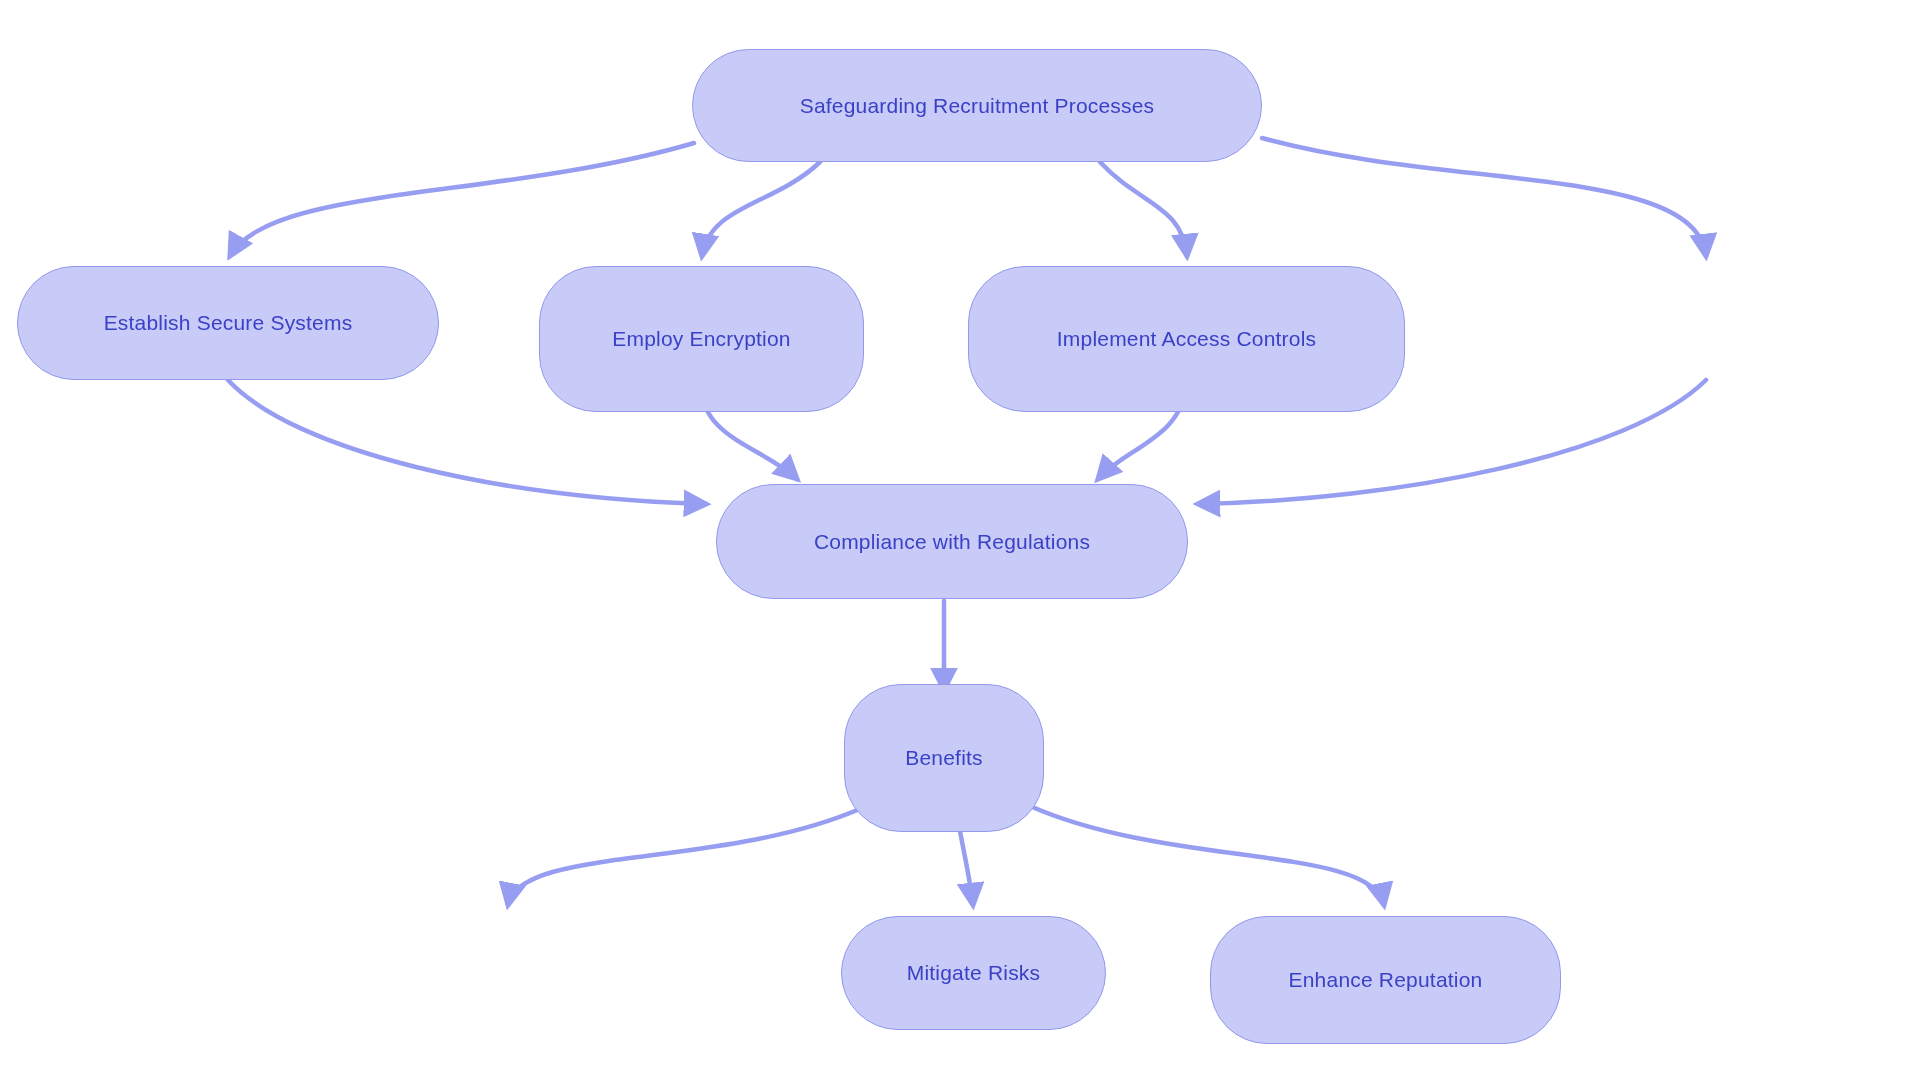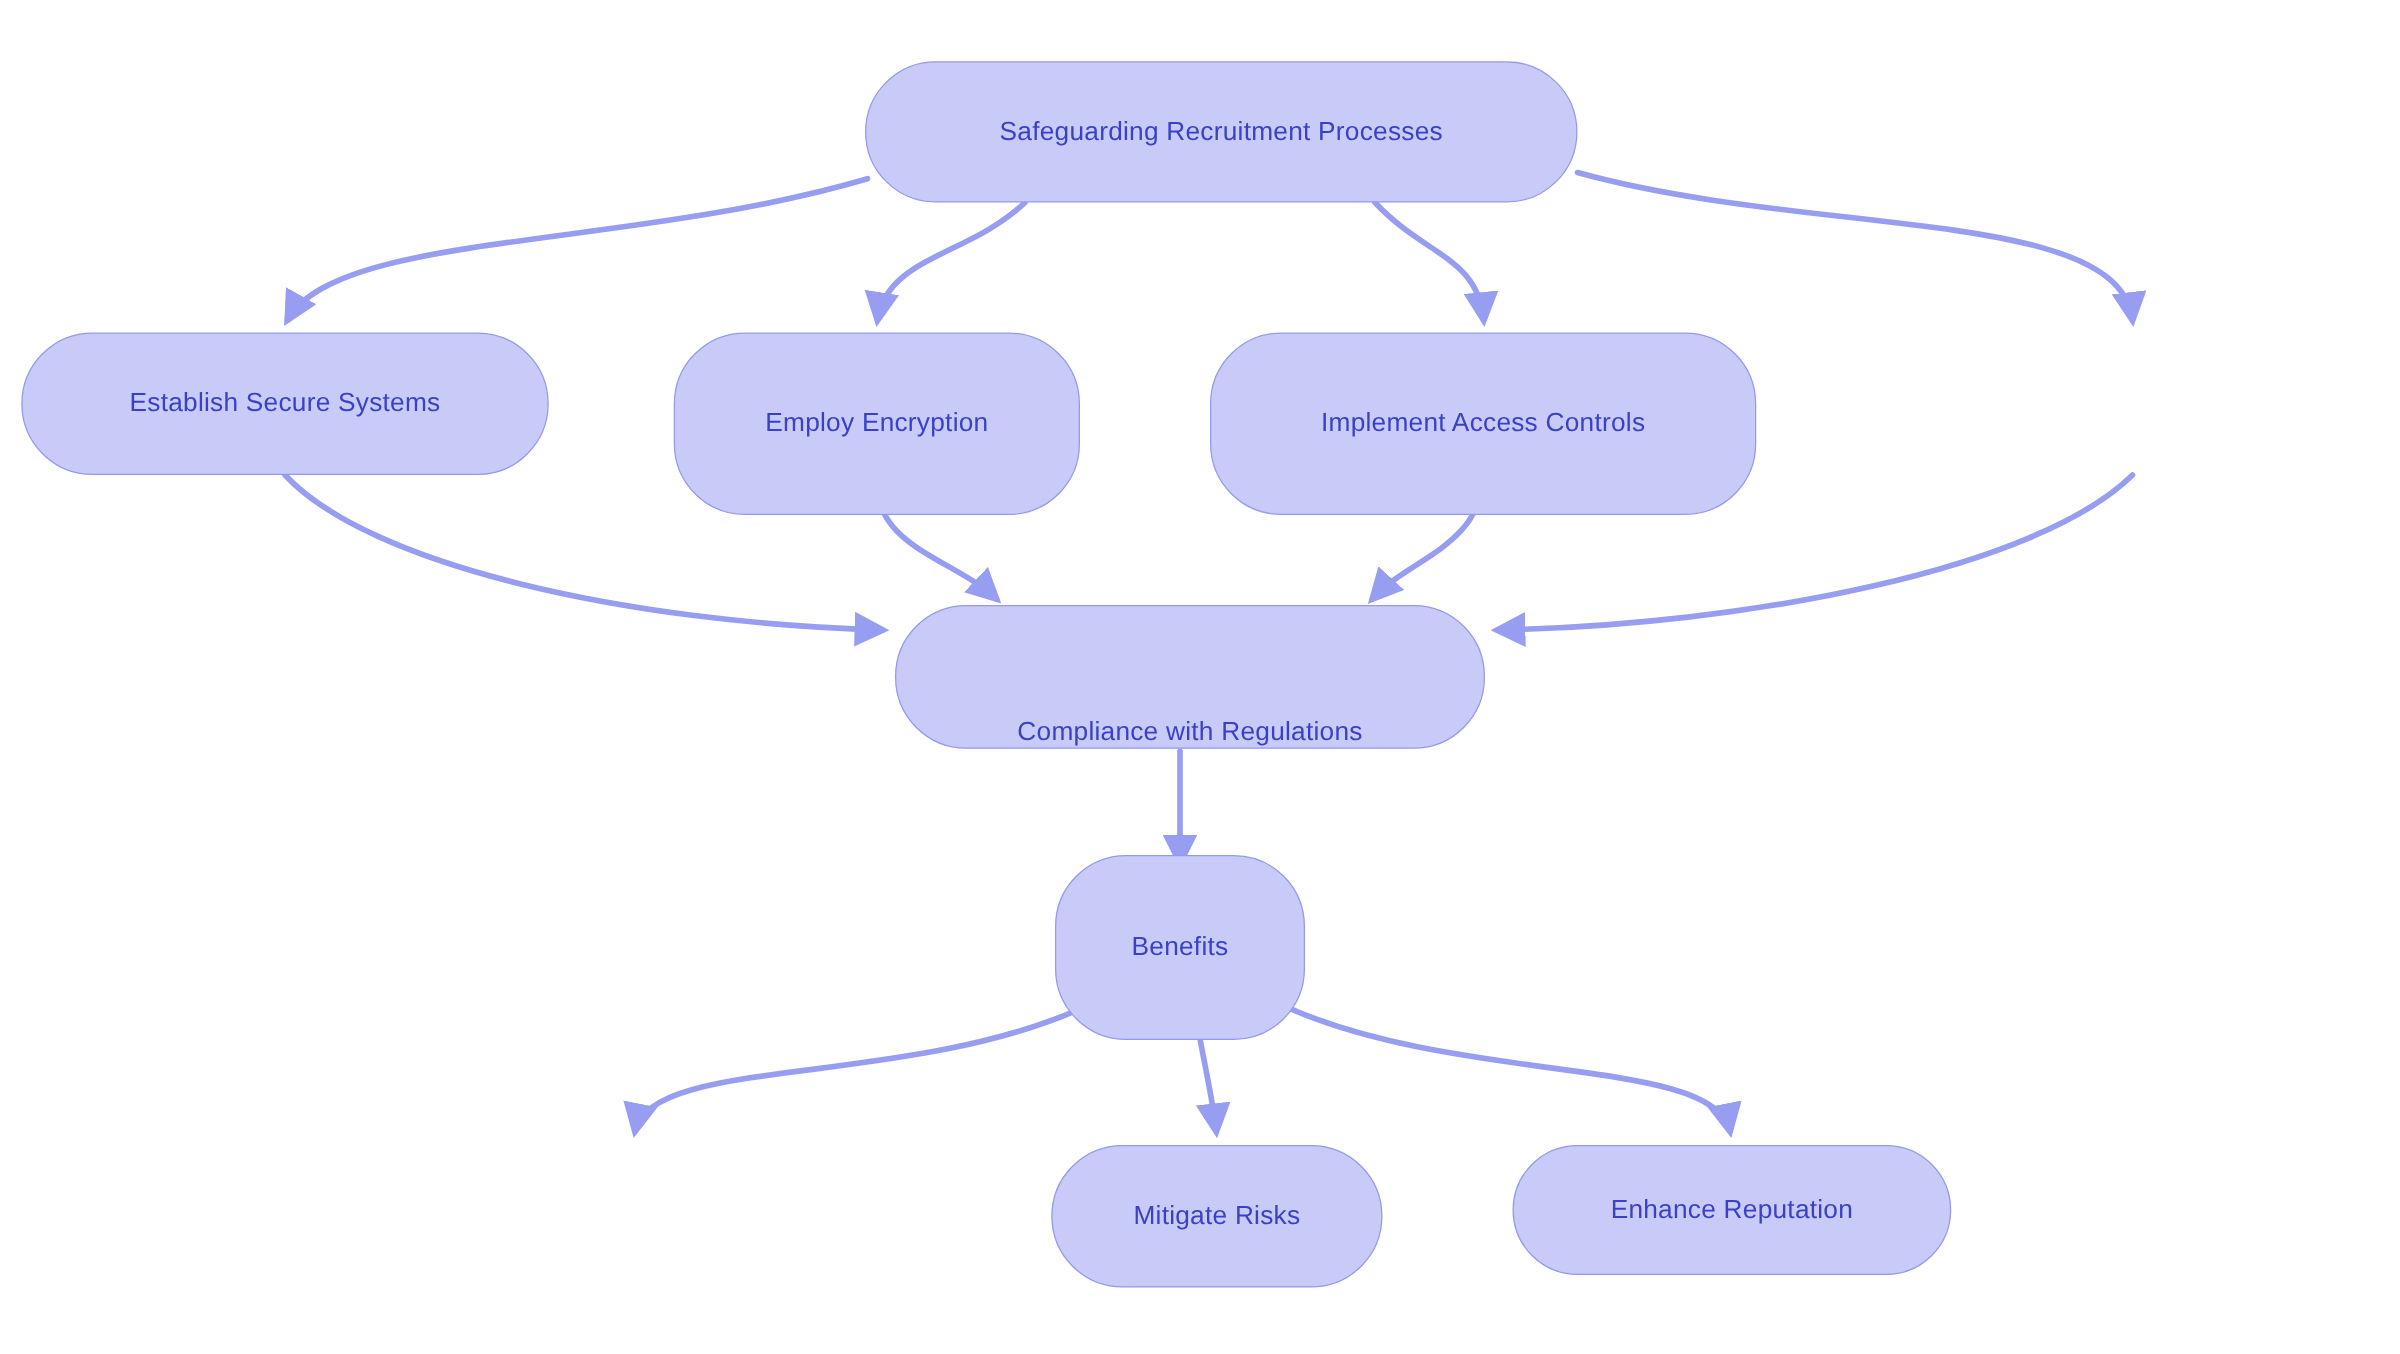--- a/index.html
+++ b/index.html
@@ -29,25 +29,25 @@
     box-sizing:border-box;
     letter-spacing:0.2px;
     white-space:nowrap;
   }
   
   .n0{left:692px;top:49px;width:570px;height:113px;}
   .n1{left:17px;top:266px;width:422px;height:114px;}
   .n2{left:539px;top:266px;width:325px;height:146px;}
   .n3{left:968px;top:266px;width:437px;height:146px;}
   .n4{left:1522px;top:266px;width:368px;height:114px;}
-  .n5{left:716px;top:484px;width:472px;height:115px;align-items:flex-end;}
+  .n5{left:716px;top:484px;width:472px;height:115px;}
   .n6{left:844px;top:684px;width:200px;height:148px;}
   .n7{left:272px;top:916px;width:467px;height:114px;}
   .n8{left:841px;top:916px;width:265px;height:114px;}
-  .n9{left:1210px;top:916px;width:351px;height:104px;align-items:center;}
+  .n9{left:1210px;top:916px;width:351px;height:128px;align-items:center;}
 </style>
 </head>
 <body>
 
 <div class="canvas" style="background: rgb(255, 255, 255);">
 
   <svg class="edges" viewBox="0 0 1920 1083" xmlns="http://www.w3.org/2000/svg">
     <defs>
       <marker id="arrowhead" markerUnits="strokeWidth" markerWidth="6.2" markerHeight="6.2" viewBox="0 0 10 10" refX="8" refY="5" orient="auto">
         <path d="M0,0 L10,5 L0,10 Z" style="fill:var(--arrow-color,#979df0)"></path>

